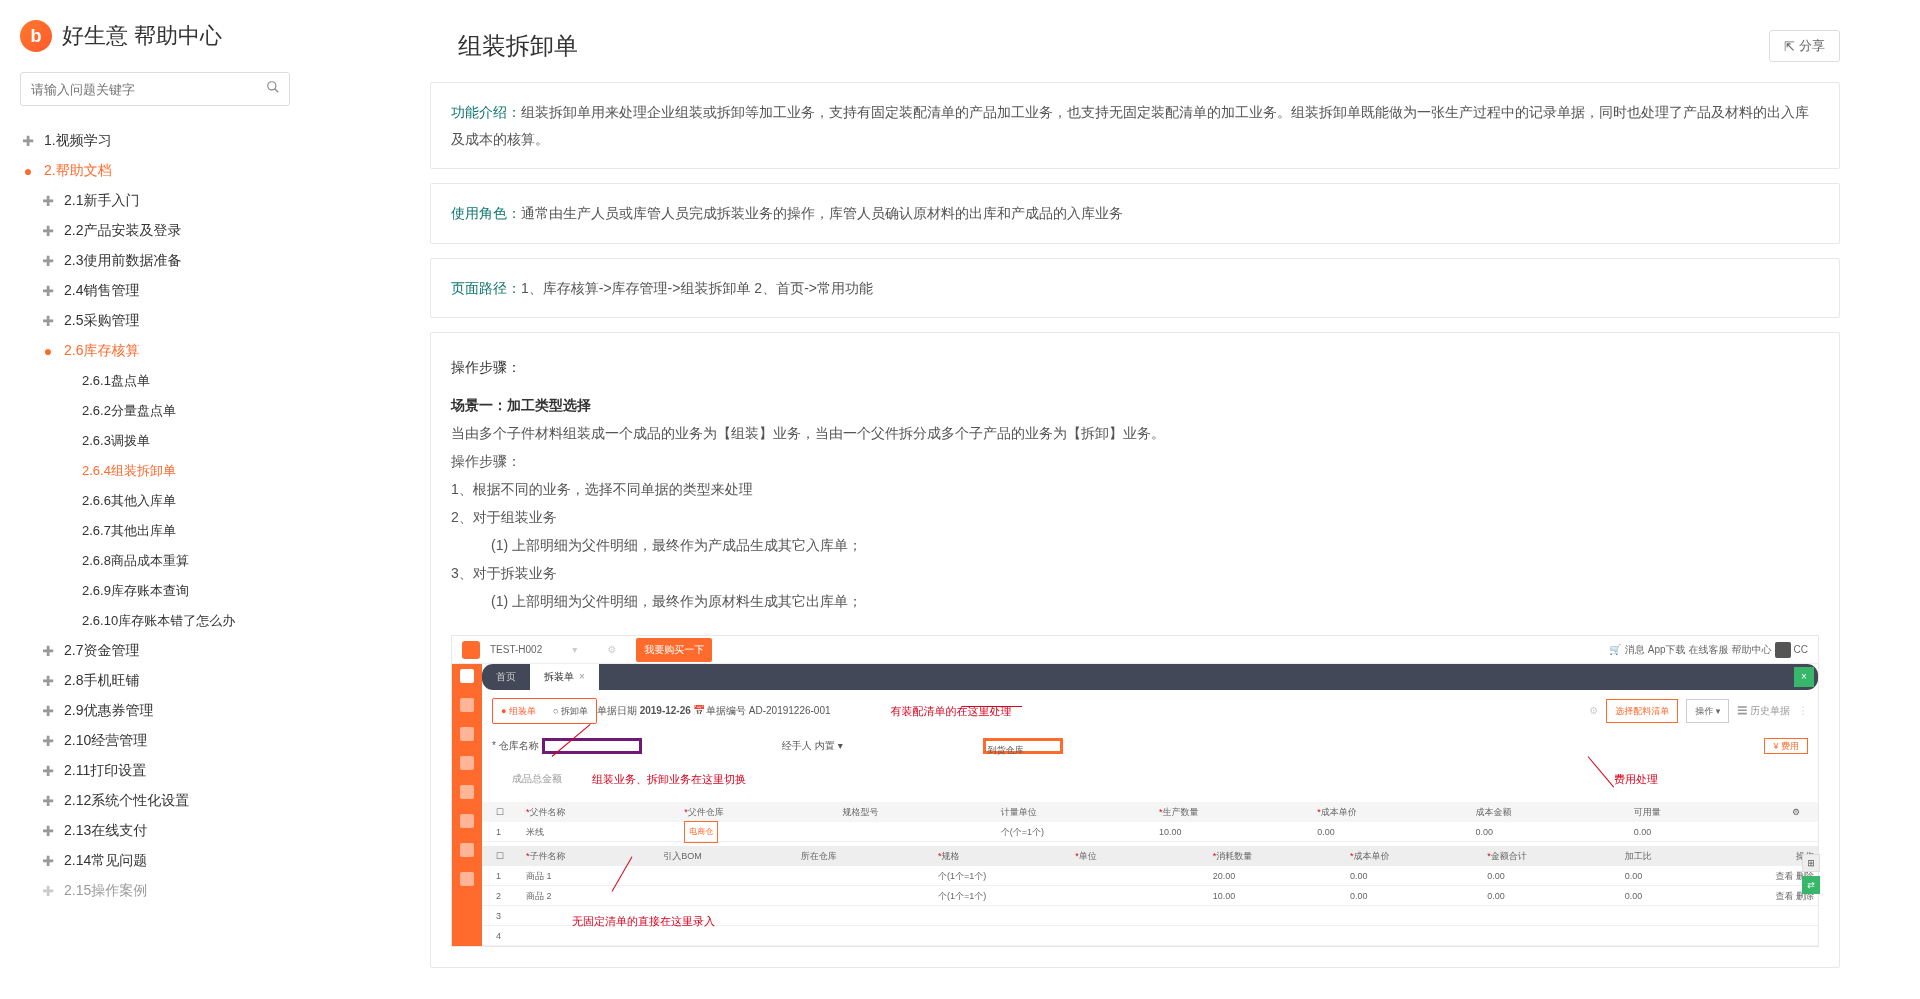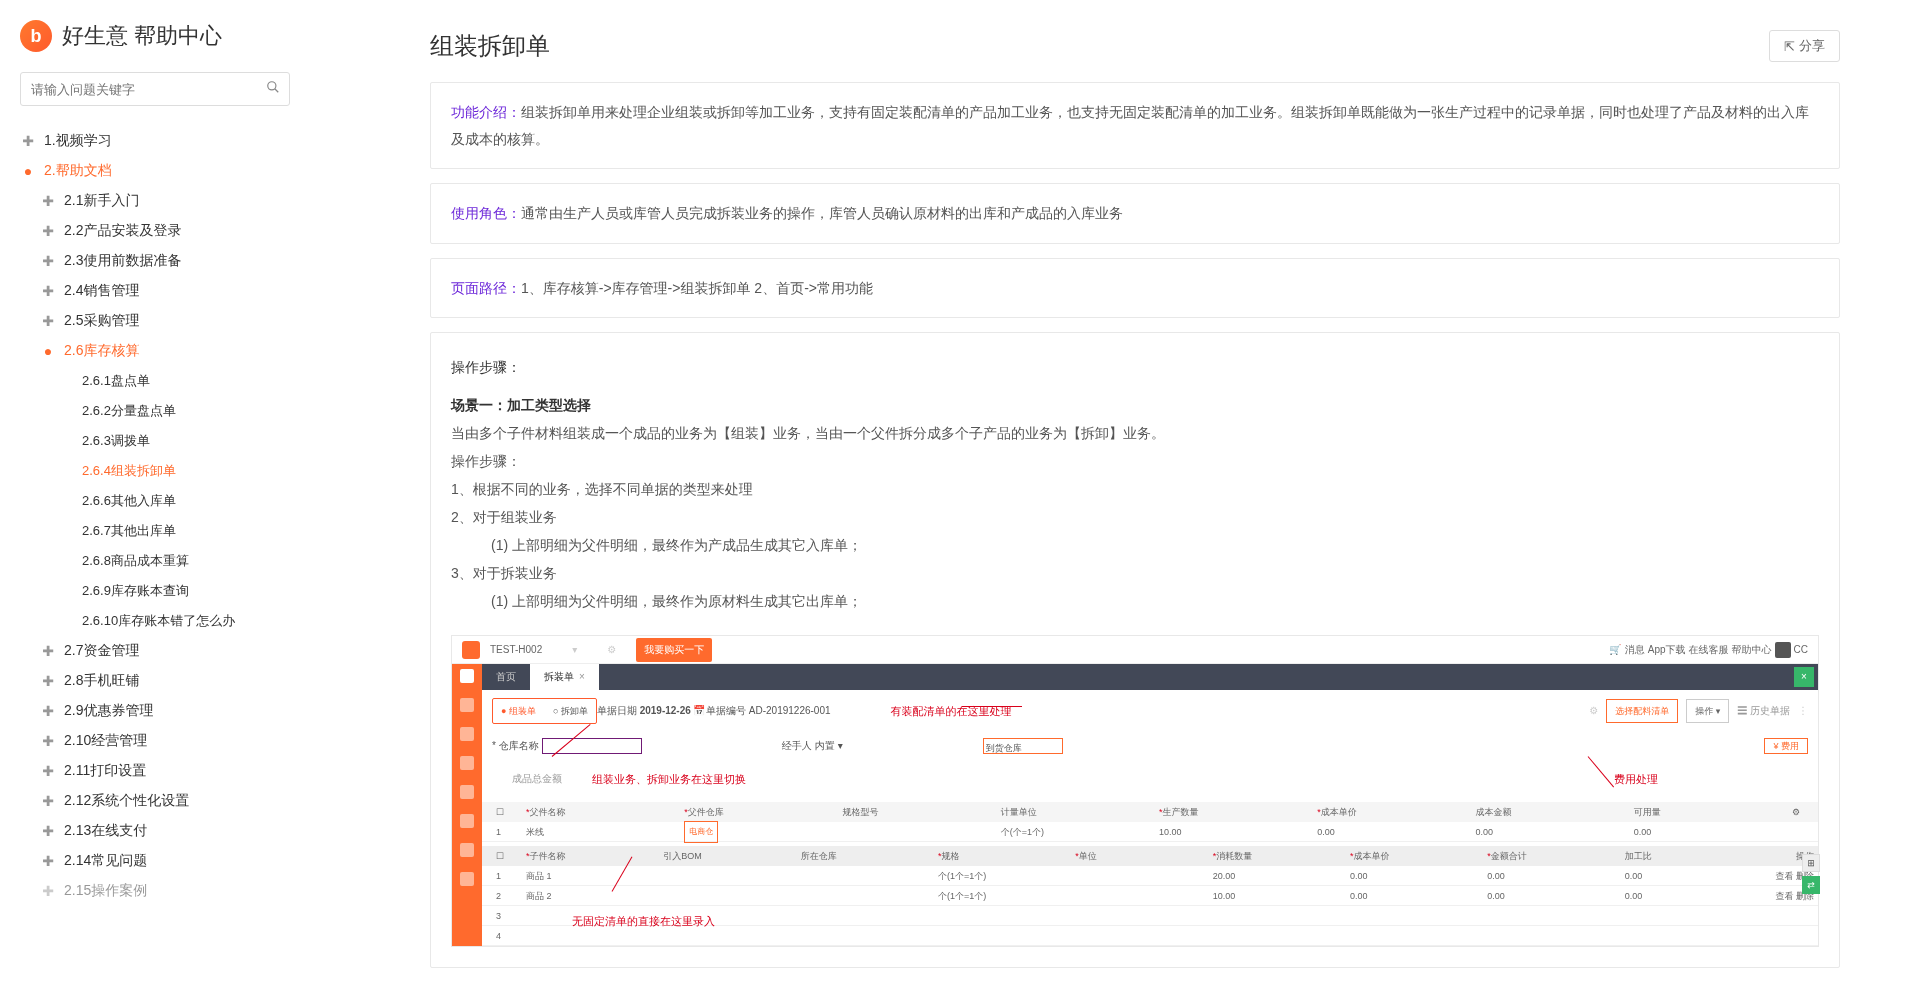--- a/index.html
+++ b/index.html
@@ -15,59 +15,59 @@
 .nav { list-style: none; }
 .nav-item { display: flex; align-items: center; padding: 6px 0; cursor: pointer; font-size: 14px; color: #333; }
 .nav-item.level-2 { padding-left: 20px; }
 .nav-item.level-3 { padding-left: 62px; font-size: 13px; color: #333; }
 .nav-item .toggle-icon { width: 16px; height: 16px; display: inline-flex; align-items: center; justify-content: center; margin-right: 8px; font-size: 14px; color: #999; }
 .nav-item.expanded .toggle-icon { color: #ff6a2d; }
 .nav-item.active { color: #ff6a2d; }
 .nav-item.active-parent { color: #ff6a2d; }
 .nav-item.active-parent .toggle-icon { color: #ff6a2d; }
 .main { flex: 1; padding: 30px 80px 0 120px; background: #fff; }
-.title-row { display: flex; justify-content: space-between; align-items: flex-start; margin-bottom: 20px; }
+.title-row { display: flex; justify-content: space-between; align-items: flex-start; margin-bottom: 20px; margin-left: 28px; }
 .page-title { font-size: 24px; font-weight: 500; color: #333; }
 .share-btn { border: 1px solid #ddd; padding: 6px 14px; font-size: 13px; color: #666; border-radius: 3px; cursor: pointer; background: #fff; display: flex; align-items: center; gap: 4px; }
 .info-card { border: 1px solid #e8e8e8; padding: 16px 20px; margin-bottom: 14px; font-size: 14px; color: #555; line-height: 1.9; border-radius: 2px; }
-.info-card .label { color: #6d28d9; }
+.info-card .label { color: #0f766e; }
 .content-card { border: 1px solid #e8e8e8; padding: 20px; font-size: 14px; color: #555; line-height: 2.0; border-radius: 2px; }
 .content-card .section-label { color: #333; margin-bottom: 10px; }
 .content-card .bold { font-weight: bold; color: #333; }
 .content-card .indent { padding-left: 40px; }
 .screenshot-box { margin-top: 20px; border: 1px solid #e8e8e8; background: #fafafa; }
 .ss-header { height: 28px; background: #fff; display: flex; align-items: center; padding: 0 10px; font-size: 10px; color: #888; border-bottom: 1px solid #eee; }
 .ss-header .orange-logo { width: 18px; height: 18px; background: #ff6a2d; border-radius: 3px; margin-right: 10px; }
 .ss-header .test-label { font-size: 10px; color: #666; }
 .ss-header .btn-orange { background: #ff6a2d; color: #fff; padding: 2px 8px; font-size: 10px; border-radius: 2px; margin-left: 20px; }
 .ss-header .right-group { margin-left: auto; display: flex; gap: 3px; font-size: 10px; color: #666; align-items: center; }
 .ss-header .avatar { width: 16px; height: 16px; background: #555; border-radius: 2px; }
 .ss-body { display: flex; }
 .ss-sidebar { width: 30px; background: #ff6a2d; display: flex; flex-direction: column; align-items: center; padding-top: 5px; gap: 15px; }
 .ss-sidebar .ss-icon { width: 14px; height: 14px; background: rgba(255,255,255,0.5); border-radius: 2px; }
 .ss-sidebar .ss-icon.white { background: #fff; }
 .ss-main { flex: 1; background: #fff; }
-.ss-tabs { height: 26px; background: #424857; display: flex; align-items: center; font-size: 10px; }
+.ss-tabs { height: 26px; background: #424857; display: flex; align-items: center; font-size: 10px; border-radius: 11px; }
 .ss-tab { padding: 0 14px; color: #ccc; height: 100%; display: flex; align-items: center; }
 .ss-tab.active { background: #fff; color: #333; }
 .ss-tab .close { margin-left: 5px; color: #999; }
 .ss-tabs .tab-close-all { margin-left: auto; background: #37b76a; color: #fff; width: 20px; height: 20px; display: flex; align-items: center; justify-content: center; margin-right: 4px; }
 .ss-toolbar { padding: 8px 10px; display: flex; align-items: center; font-size: 10px; position: relative; }
 .ss-radio-group { display: flex; gap: 5px; border: 1px solid #ff5a2d; border-radius: 2px; padding:2px; }
 .ss-radio { font-size: 9px; padding: 1px 6px; }
 .ss-radio.sel { color: #ff5a2d; }
 .ss-date { font-size: 10px; color: #555; }
 .ss-code { font-size: 10px; color: #555; }
 .red-text { color: #d9001b; font-size: 11px; }
 .ss-right-btns { margin-left: auto; display: flex; gap: 8px; font-size: 10px; align-items: center; }
 .outline-btn { border: 1px solid #ccc; padding: 2px 8px; font-size: 9px; color: #666; }
 .outline-btn.orange { border-color: #ff6a2d; color: #ff6a2d; }
 .ss-row2 { padding: 4px 10px 8px 10px; display: flex; align-items: center; font-size: 10px; color: #555; gap: 20px; }
 .ss-row2 .field { display: flex; align-items: center; gap: 3px; }
-.ss-row2 .input-box { border: 1px solid #701a75; width: 100px; height: 16px; }
+.ss-row2 .input-box { border: 3px solid #701a75; width: 100px; height: 16px; }
 .ss-row2 .input-box.orange-b { border-color: #ff6a2d; }
 .ss-row3 { padding: 4px 20px 12px 30px; display: flex; align-items: center; font-size: 10px; color: #999; gap: 30px; position: relative; }
 .ss-table { font-size: 9px; color: #666; }
 .ss-thead { display: flex; background: #f5f5f5; height: 20px; align-items: center; padding-left: 10px; }
 .ss-thead.dark { background: #eee; }
 .ss-th { flex: 1; padding: 0 4px; }
 .ss-th .req { color: #d9001b; }
 .ss-trow { display: flex; height: 20px; align-items: center; padding-left: 10px; border-bottom: 1px solid #f0f0f0; }
 .ss-td { flex: 1; padding: 0 4px; font-size: 9px; }
 .ss-td .orange-cell { color: #ff6a2d; border: 1px solid #ff6a2d; padding: 2px 4px; display: inline-block; font-size: 8px; }

